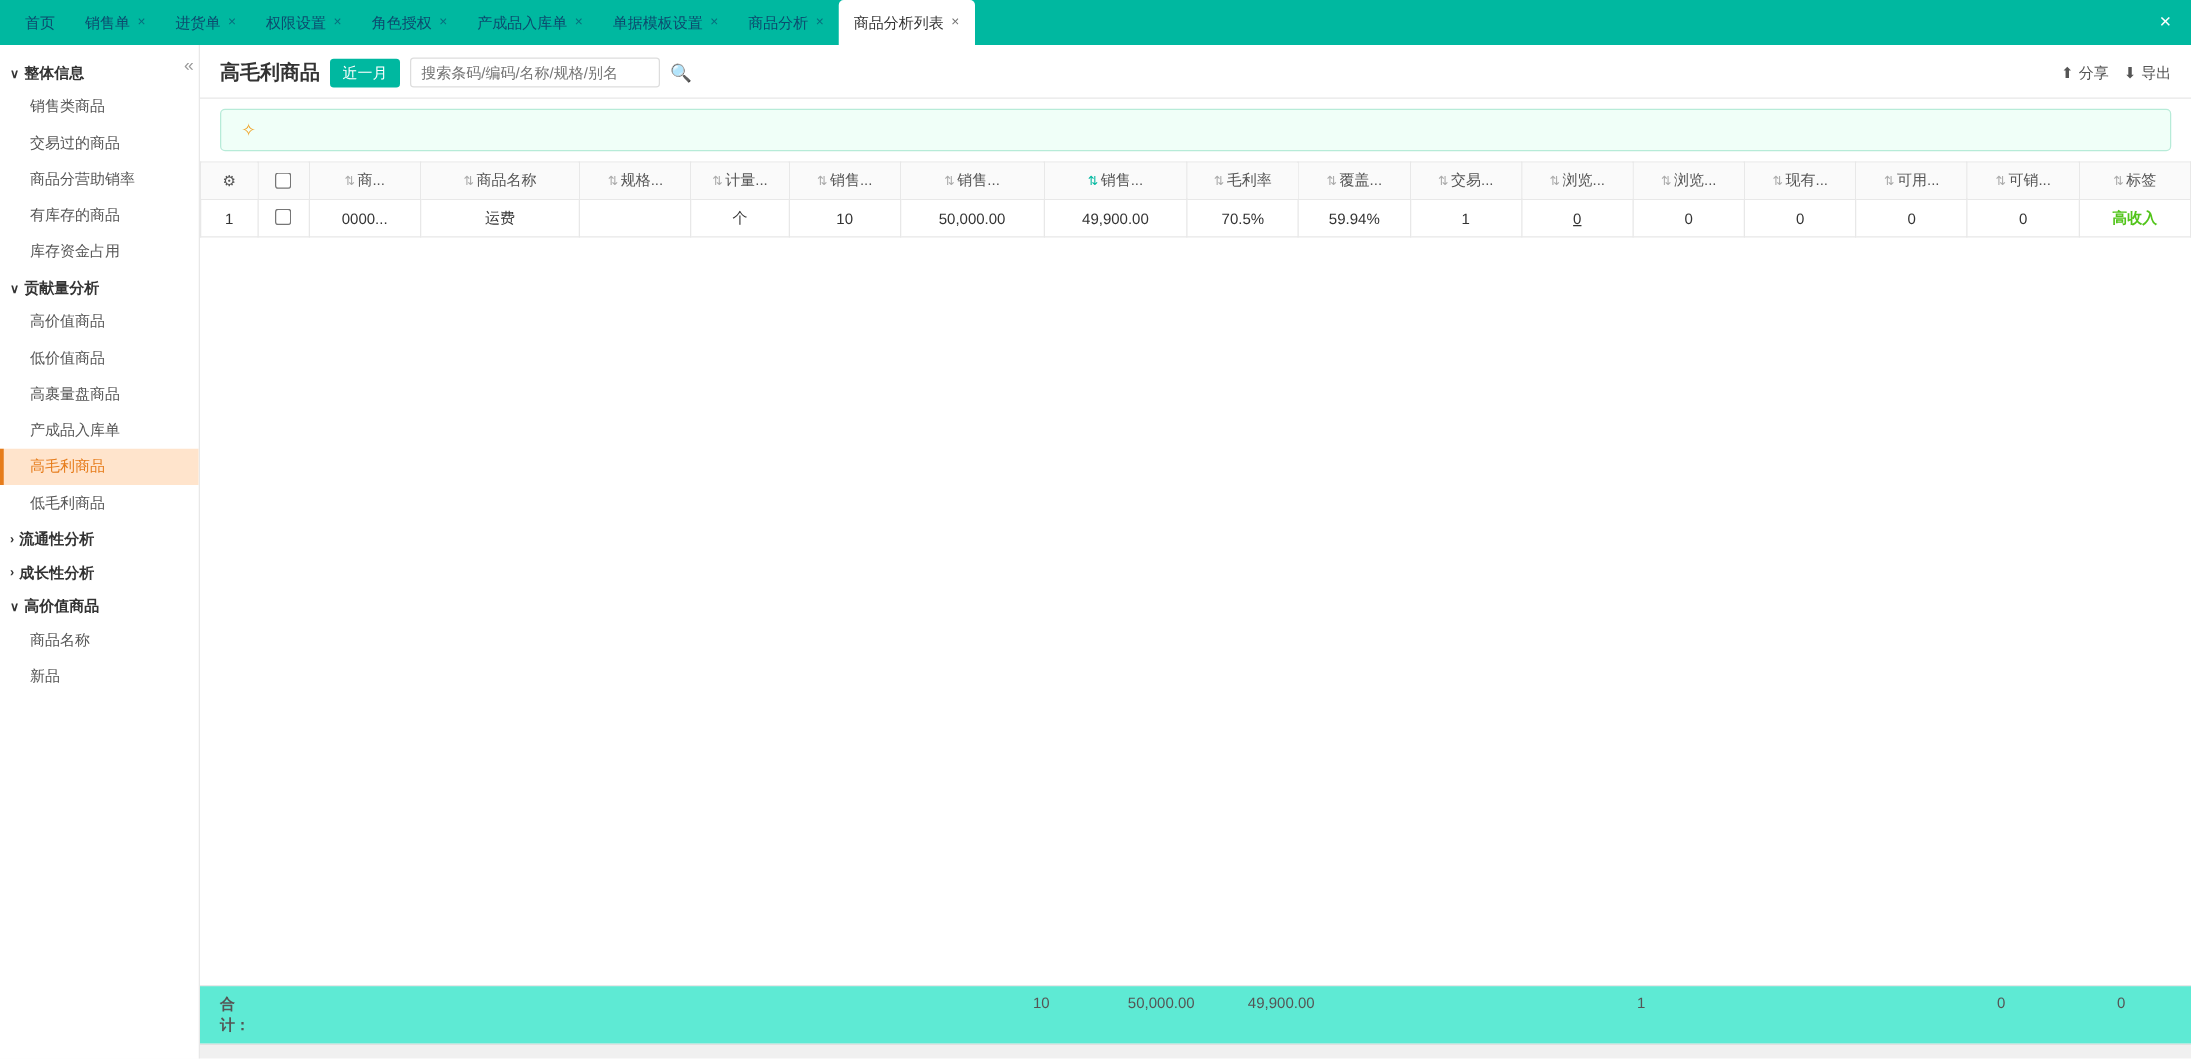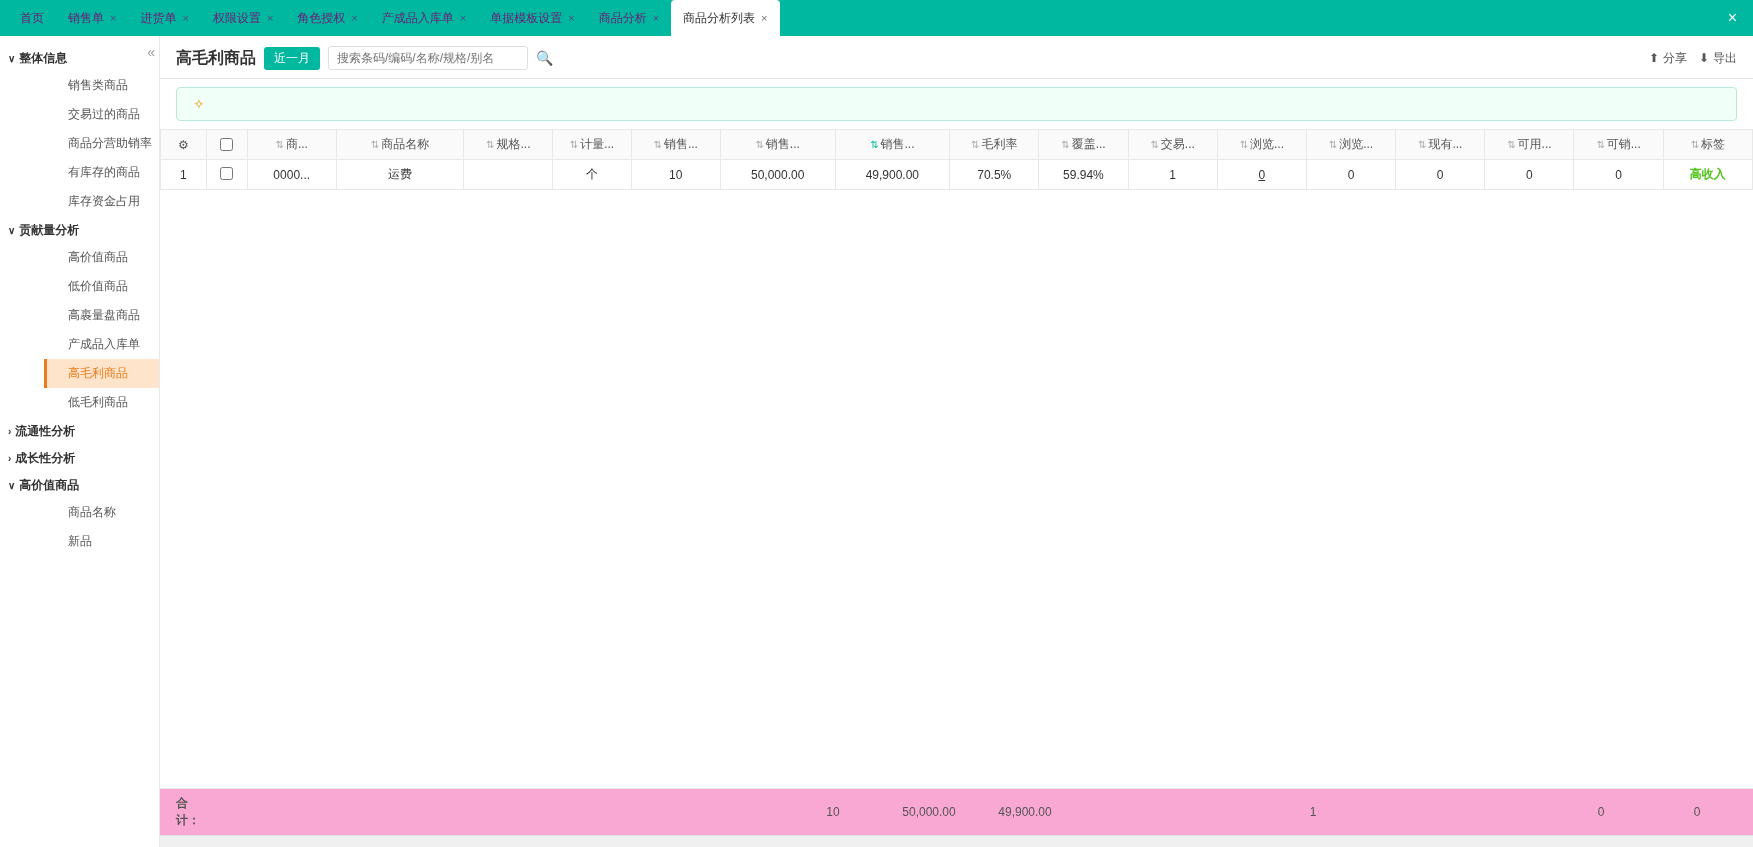--- a/index.html
+++ b/index.html
@@ -15,21 +15,21 @@
       color: white;
       position: relative;
     }
     .top-nav .nav-item {
       padding: 0 12px;
       height: 36px;
       display: flex;
       align-items: center;
       cursor: pointer;
       white-space: nowrap;
-      color: #701a75;
+      color: #0c4a6e;
       font-size: 13px;
     }
     .top-nav .nav-item.active {
       background: white;
       color: #333;
       border-radius: 4px 4px 0 0;
       text-align: right;
     }
     .top-nav .nav-item .close-btn {
       margin-left: 6px;
@@ -81,21 +81,20 @@
       font-size: 12px;
       cursor: pointer;
     }
     .sidebar-section-header .arrow { margin-right: 4px; font-size: 10px; }
     .sidebar-item {
       padding: 6px 12px 6px 24px;
       color: #555;
       cursor: pointer;
       white-space: nowrap;
       font-size: 12px;
-      margin-left: 44px;
     }
     .sidebar-item.active {
       background: #ffe4cc;
       color: #e67c1b;
       border-left: 3px solid #e67c1b;
       padding-left: 21px;
     }
 
     
     .content-area {
@@ -210,25 +209,25 @@
       padding: 6px 8px;
       text-align: center;
       color: #333;
       white-space: nowrap;
     }
     .tag-high { color: #52c41a; font-weight: bold; }
     .underline-link { text-decoration: underline; cursor: pointer; color: #333; }
 
     
     .footer-bar {
-      background: #f9a8d4;
+      background: #5eead4;
       border-top: 1px solid #e8e8e8;
       padding: 6px 16px;
       display: flex;
-      align-items: center;
+      align-items: flex-start;
       gap: 16px;
       font-size: 12px;
       color: #555;
       min-height: 34px;
     }
     .footer-label { font-weight: bold; }
     .footer-cell {
       min-width: 80px;
       text-align: center;
     }

